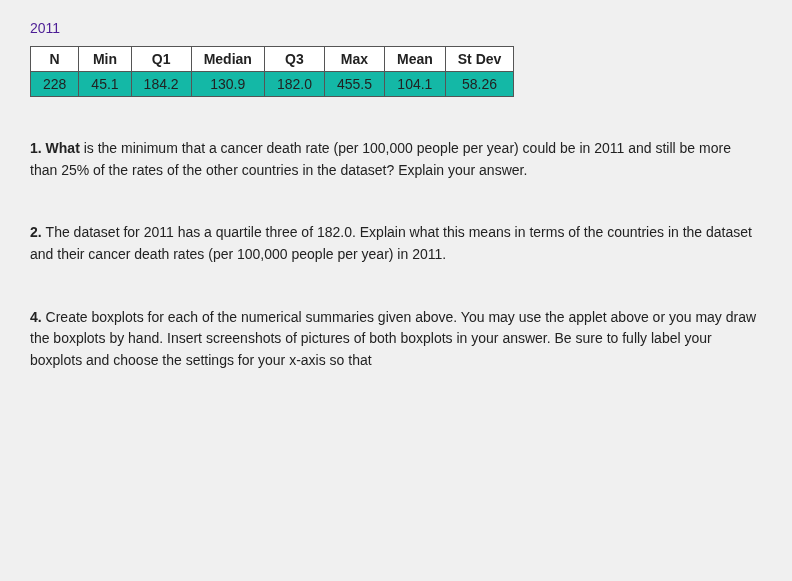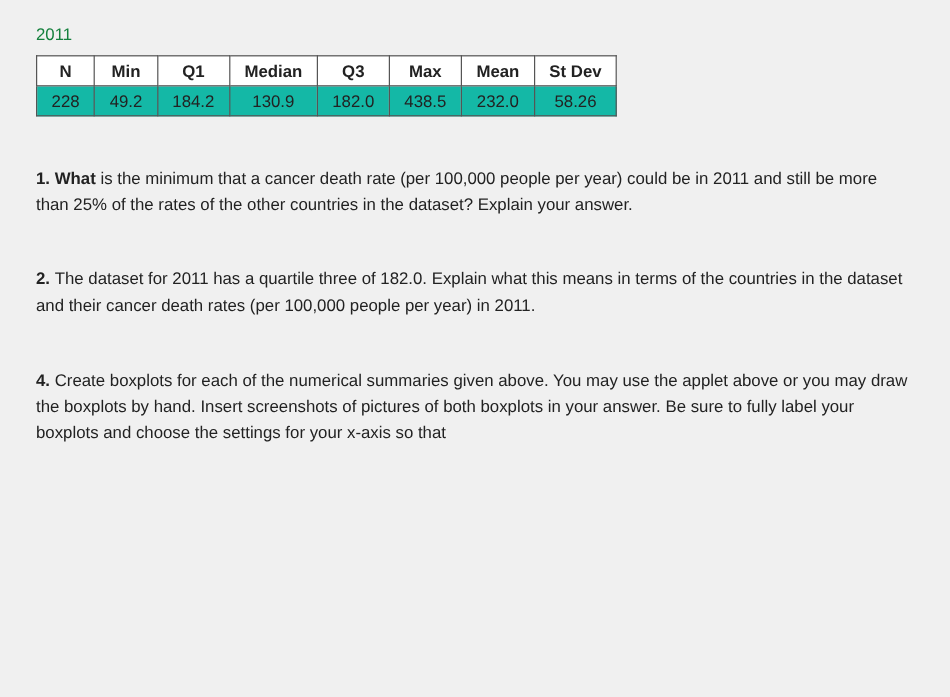--- a/index.html
+++ b/index.html
@@ -15,21 +15,21 @@
       color: #222;
       width: 792px;
       min-height: 581px;
       padding: 20px 30px;
     }
 
     .year-label {
       font-size: 14px;
       font-weight: normal;
       margin-bottom: 10px;
-      color: #15803d;
+      color: #4c1d95;
     }
 
     .stats-table {
       border-collapse: collapse;
       margin-bottom: 18px;
       border: 1.5px solid #555;
     }
 
     .stats-table th,
     .stats-table td {
@@ -73,26 +73,26 @@
         <th>Median</th>
         <th>Q3</th>
         <th>Max</th>
         <th>Mean</th>
         <th>St Dev</th>
       </tr>
   </thead>
   <tbody>
     <tr id="table-data-row">
     <td>228</td>
-        <td>49.2</td>
+        <td>45.1</td>
         <td>184.2</td>
         <td>130.9</td>
         <td>182.0</td>
-        <td>438.5</td>
-        <td>232.0</td>
+        <td>455.5</td>
+        <td>104.1</td>
         <td>58.26</td>
       </tr>
   </tbody>
 </table>
 
 <div class="questions">
 <div class="question"><span style="font-weight: bold;">1. </span><span style="font-weight: bold;">What</span><span> is the minimum that a cancer death rate (per 100,000 people per year) could be in 2011 and still be more than 25% of the rates of the other countries in the dataset? Explain your answer.</span></div>
     <div class="question"><span style="font-weight: bold;">2. </span><span>The dataset for 2011 has a quartile three of 182.0. Explain what this means in terms of the countries in the dataset and their cancer death rates (per 100,000 people per year) in 2011.</span></div>
     <div class="question"><span style="font-weight: bold;">4. </span><span>Create boxplots for each of the numerical summaries given above. You may use the applet above or you may draw the boxplots by hand. Insert screenshots of pictures of both boxplots in your answer. Be sure to fully label your boxplots and choose the settings for your x-axis so that</span></div>
   </div>

